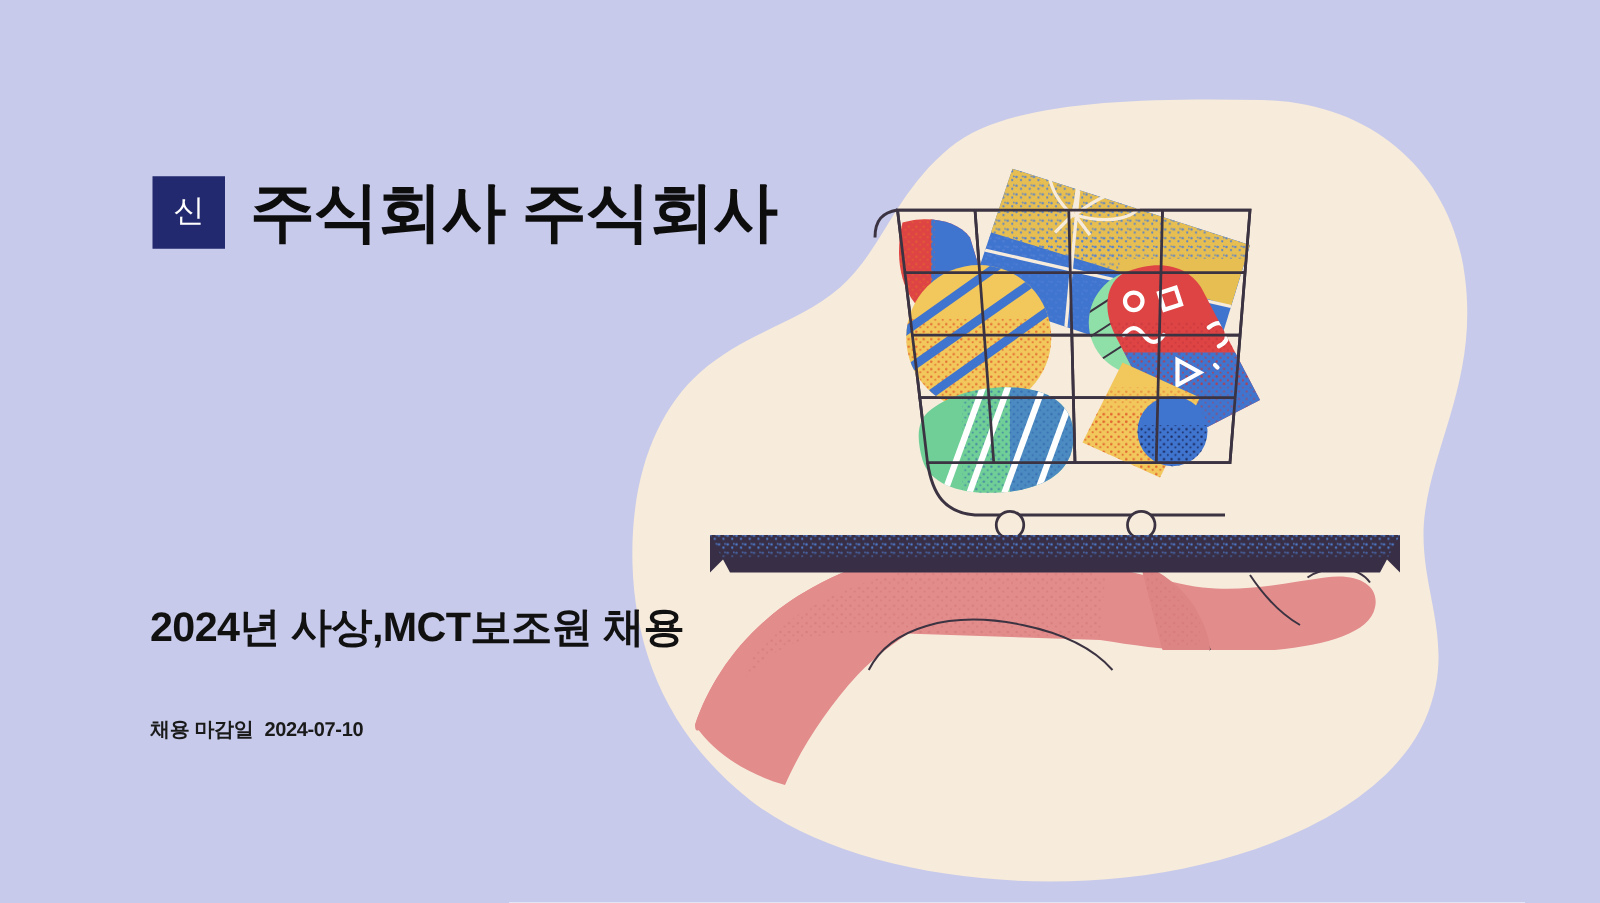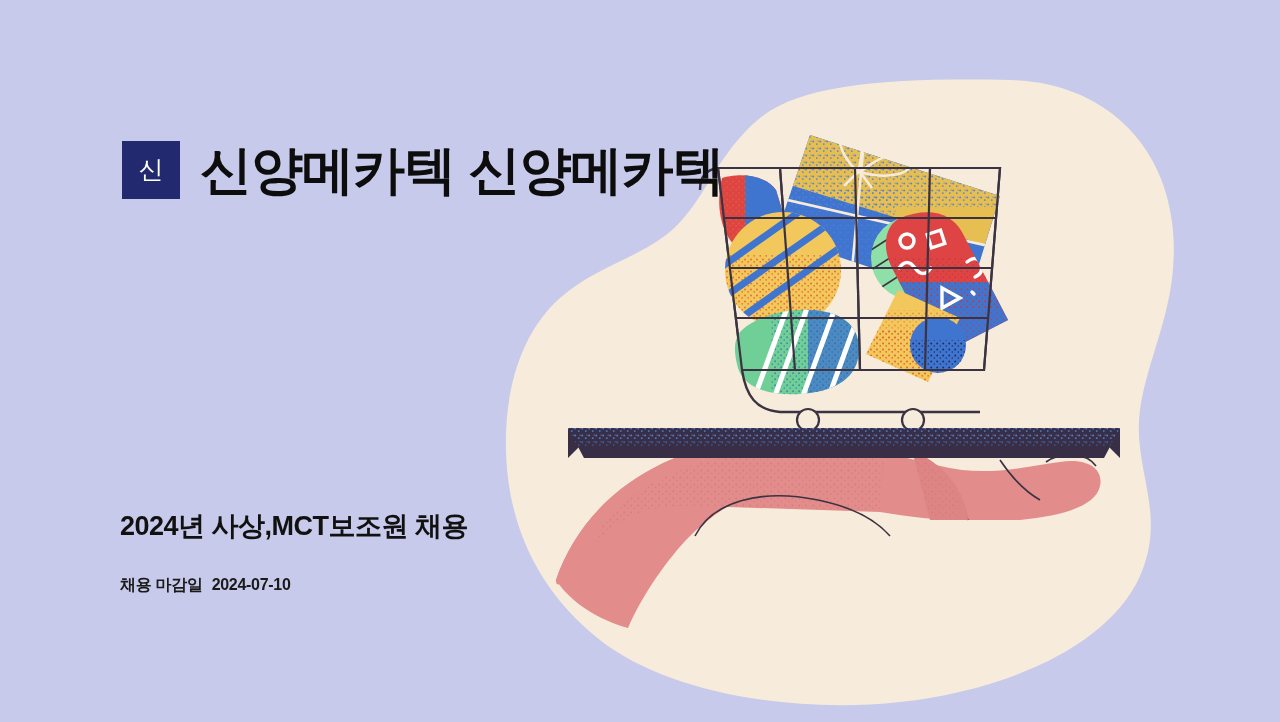--- a/index.html
+++ b/index.html
@@ -63,22 +63,22 @@
     color: #0d0d0d;
     letter-spacing: -1px;
     white-space: nowrap;
     line-height: 1;
   }
 
   
   #job-title {
     position: absolute;
     left: 120px;
-    top: 510px;
-    font-size: 27px;
+    top: 482px;
+    font-size: 33px;
     font-weight: 700;
     color: #111111;
     letter-spacing: -0.5px;
     white-space: nowrap;
     line-height: 1.2;
   }
 
   
   #deadline-row {
     position: absolute;
@@ -357,21 +357,21 @@
         <rect x="560" y="426" width="570" height="16" fill="url(#pat-blue-speck)" opacity="0.95"></rect>
         <rect x="560" y="438" width="570" height="8" fill="url(#pat-blue-speck)" opacity="0.45"></rect>
       </g>
     </g>
   </svg>
 
   <div class="text-layer">
 
     <div id="company-row">
       <div id="company-badge">신</div>
-      <div id="company-name">신양메카텍 신양메카텍</div>
+      <div id="company-name">주식회사 주식회사</div>
     </div>
 
     <div id="job-title">2024년 사상,MCT보조원 채용</div>
 
     <div id="deadline-row">
       <span id="deadline-label">채용 마감일</span><span id="deadline-value">2024-07-10</span>
     </div>
 
   </div>
 </div>

